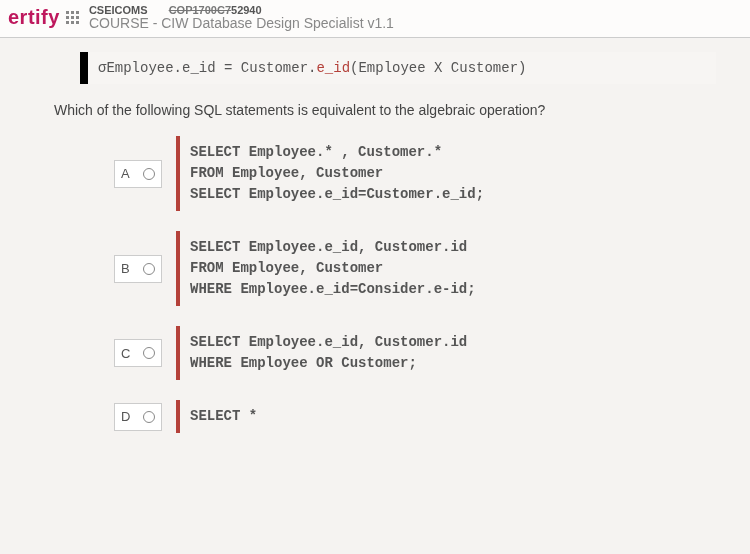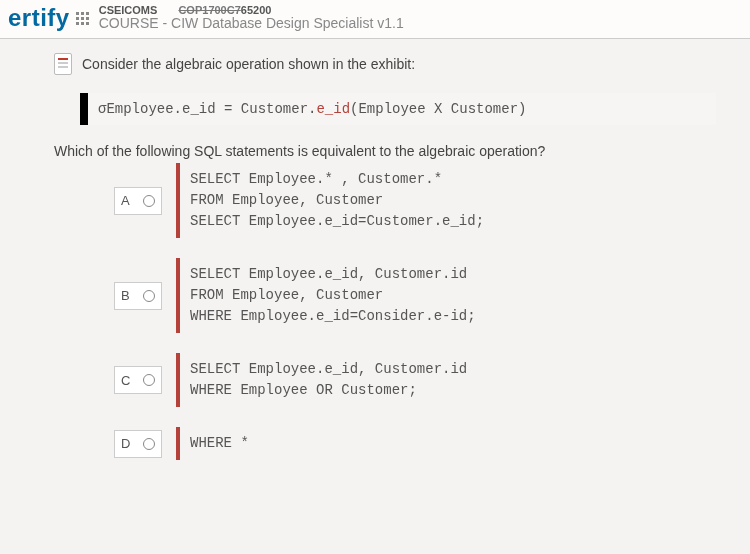--- a/index.html
+++ b/index.html
@@ -12,23 +12,23 @@
     color: #333;
   }
   .header {
     display: flex;
     align-items: center;
     padding: 4px 8px 6px 8px;
     border-bottom: 1px solid #ccc;
     background: #fdfcfb;
   }
   .brand {
-    font-size: 24px;
+    font-size: 20px;
     font-weight: bold;
-    color: #0369a1;
+    color: #be185d;
     letter-spacing: 0.5px;
     margin-right: 6px;
   }
   .grid-icon {
     display: inline-grid;
     grid-template-columns: repeat(3, 3px);
     grid-template-rows: repeat(3, 3px);
     gap: 2px;
     margin-right: 10px;
   }
@@ -82,21 +82,21 @@
     margin: 0 0 18px 26px;
     background: #f7f5f3;
     font-family: "Courier New", monospace;
     font-size: 14px;
     color: #555;
   }
   .code-pill .hl { color: #b4413a; }
   .sub-question {
     font-size: 14px;
     color: #444;
-    margin-bottom: 4px;
+    margin-bottom: 18px;
   }
   .options {
     margin-left: 60px;
   }
   .option-row {
     display: flex;
     align-items: stretch;
     margin-bottom: 20px;
   }
   .opt-label {
@@ -120,51 +120,48 @@
     border-radius: 50%;
   }
   .opt-code {
     border-left: 4px solid #b4413a;
     padding: 6px 10px;
     font-family: "Courier New", monospace;
     font-size: 14px;
     color: #555;
     line-height: 1.5;
     flex: 1;
+    font-weight: bold;
   }
 </style>
 </head>
 <body>
 
 <div class="header">
   <span class="brand">ertify</span>
   <span class="grid-icon">
     <span></span>
       <span></span>
       <span></span>
     <span></span>
       <span></span>
       <span></span>
     <span></span>
       <span></span>
       <span></span>
   </span>
   <div class="course-block">
     <div class="course-code">
-      <span>CSEICOMS </span><s>COP1700C7</s><span>65200</span>
+      <span>CSEICOMS </span><s>COP1700C7</s><span>52940</span>
     </div>
     <div class="course-title">COURSE - CIW Database Design Specialist v1.1</div>
   </div>
 </div>
 
 <div class="content">
-  <div class="question-header">
-    <div class="q-icon"></div>
-    <span>Consider the algebraic operation shown in the exhibit:</span>
-  </div>
 
   <div class="code-pill">
     <span>σEmployee.e_id = Customer.</span><span class="hl">e_id</span><span>(Employee X Customer)</span>
   </div>
 
   <div class="sub-question">Which of the following SQL statements is equivalent to the algebraic operation?</div>
 
   <div class="options">
 
     <div class="option-row">
@@ -201,18 +198,18 @@
         <div>WHERE Employee OR Customer;</div>
       </div>
     </div>
 
     <div class="option-row">
       <div class="opt-label">
         <span>D</span>
         <span class="radio"></span>
       </div>
       <div class="opt-code">
-        <div>WHERE *</div>
+        <div>SELECT *</div>
       </div>
     </div>
 
   </div>
 </div>
 
 </body></html>

